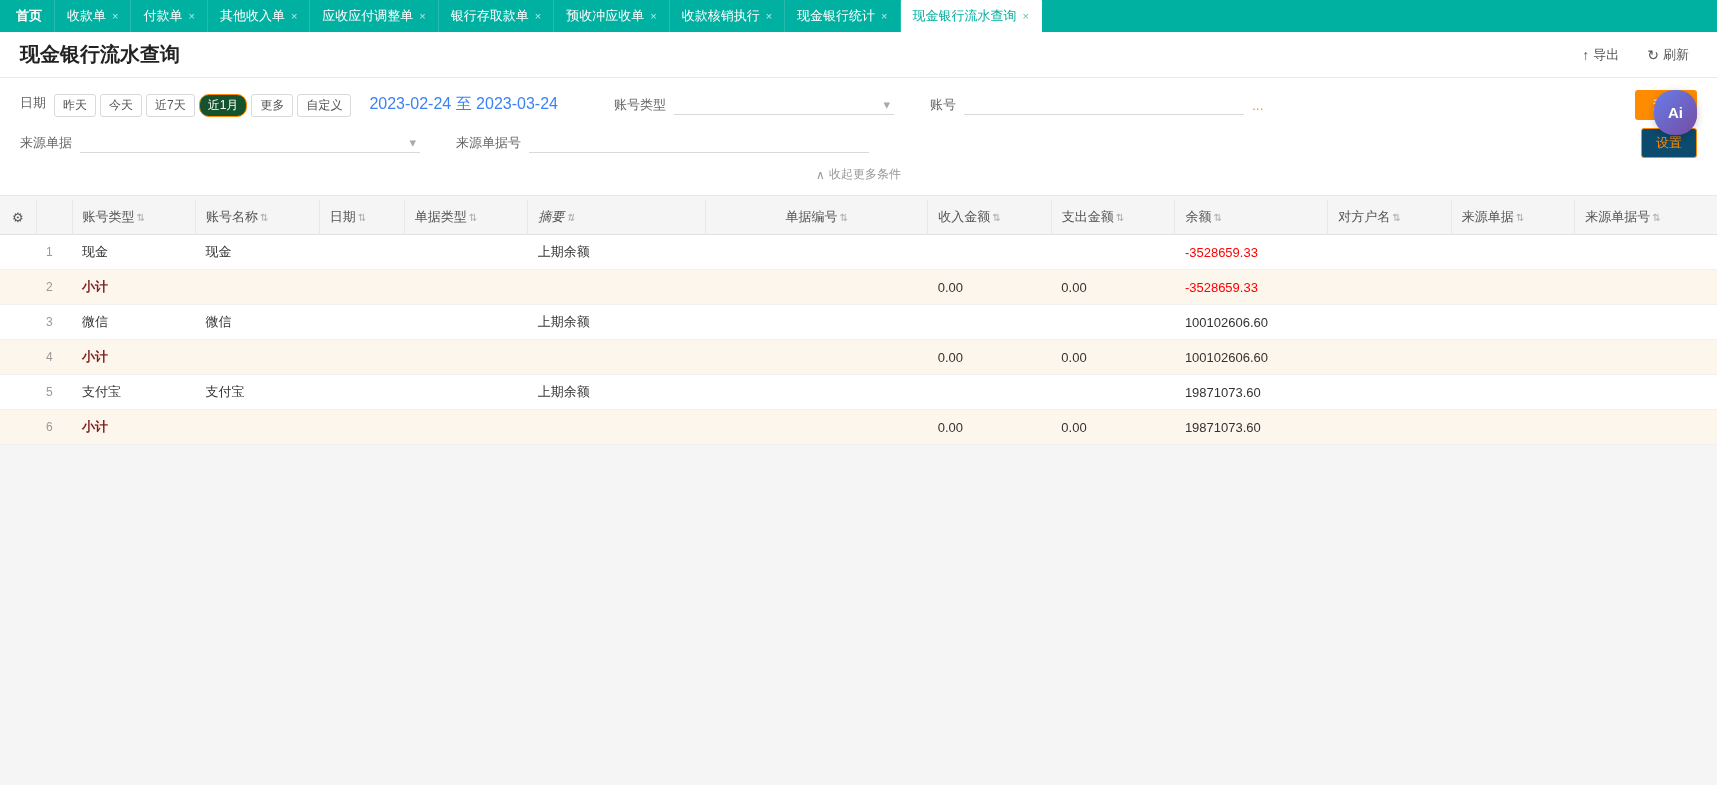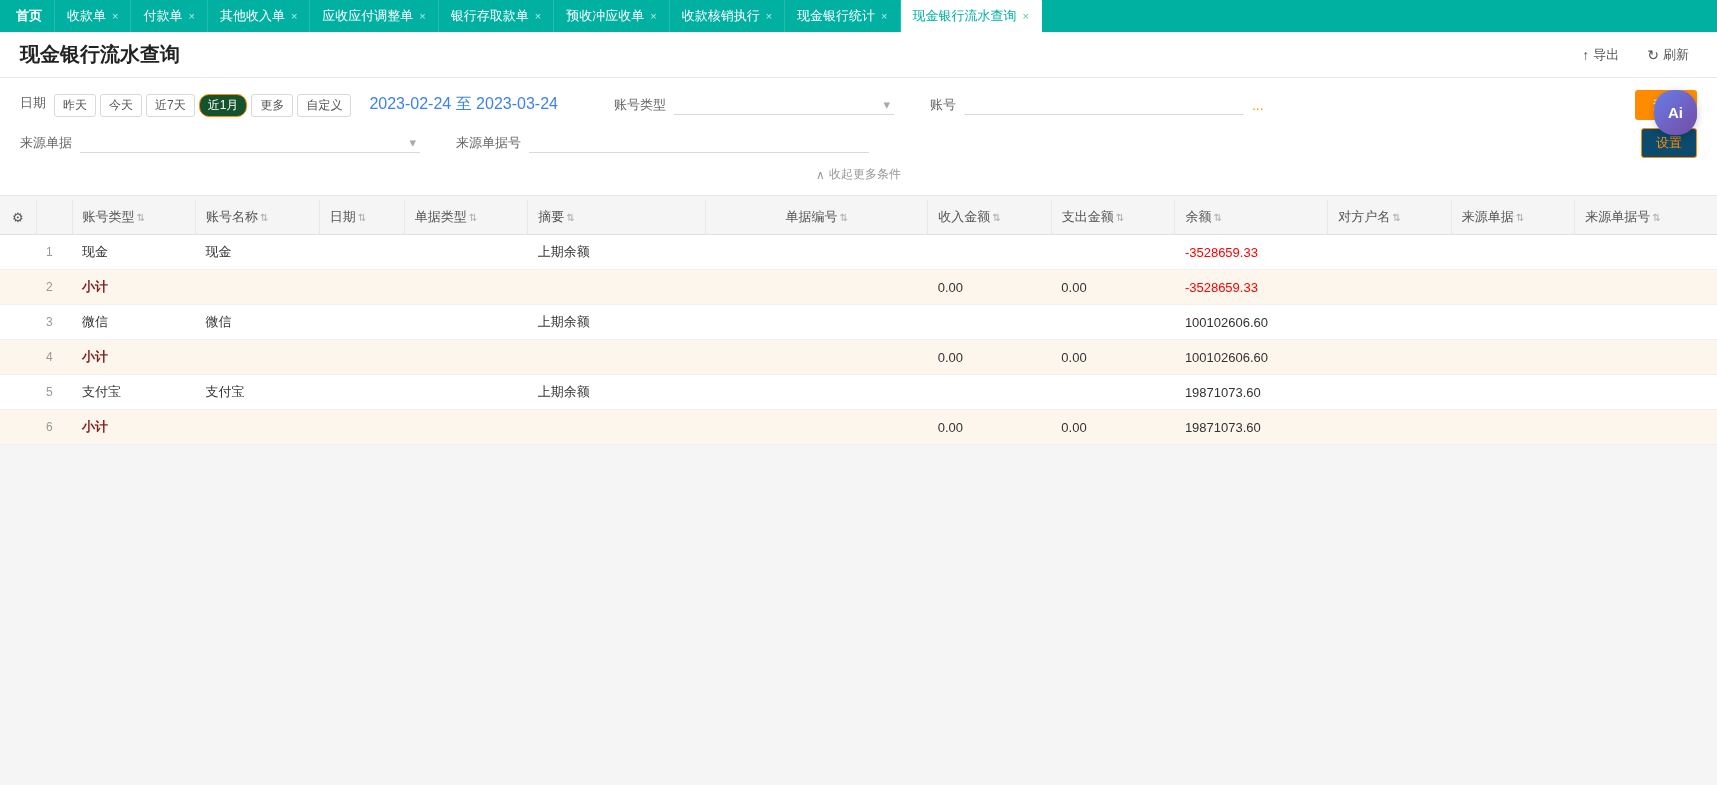--- a/index.html
+++ b/index.html
@@ -360,21 +360,21 @@
 <div class="table-area">
   <table>
     <thead>
       <tr>
         <th class="gear-col">⚙</th>
         <th style="width:36px;"></th>
         <th>账号类型<span class="sort-icon">⇅</span></th>
         <th>账号名称<span class="sort-icon">⇅</span></th>
         <th>日期<span class="sort-icon">⇅</span></th>
         <th>单据类型<span class="sort-icon">⇅</span></th>
-        <th style="min-width:120px;">摘要<span class="sort-icon">⇅</span></th>
+        <th style="min-width:120px;font-style:italic;">摘要<span class="sort-icon">⇅</span></th>
         <th style="min-width:150px;text-align:center;">单据编号<span class="sort-icon">⇅</span></th>
         <th>收入金额<span class="sort-icon">⇅</span></th>
         <th>支出金额<span class="sort-icon">⇅</span></th>
         <th>余额<span class="sort-icon">⇅</span></th>
         <th>对方户名<span class="sort-icon">⇅</span></th>
         <th>来源单据<span class="sort-icon">⇅</span></th>
         <th>来源单据号<span class="sort-icon">⇅</span></th>
       </tr>
     </thead>
     <tbody id="table-body">

